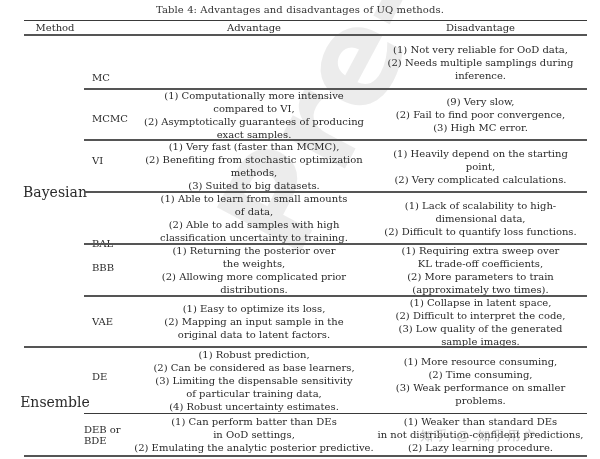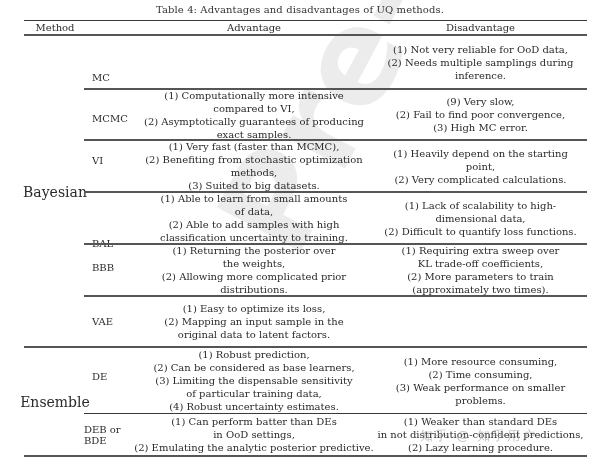--- a/index.html
+++ b/index.html
@@ -223,20 +223,26 @@
 
   <div class="row" style="top:277px;height:49px;">
     <div class="method-label" style="top:0;height:49px;">
         <span class="txt">VAE</span>
       </div>
     <div class="cell c-adv">
         <span class="txt">(1) Easy to optimize its loss,
 (2) Mapping an input sample in the
 original data to latent factors.</span>
       </div>
+    <div class="cell c-dis">
+        <span class="txt">(1) Collapse in latent space,
+(2) Difficult to interpret the code,
+(3) Low quality of the generated
+sample images.</span>
+      </div>
   </div>
   <div class="hline thick" style="left:0;width:563px;top:326px;"></div>
 
   <div class="row" style="top:328px;height:65px;">
     <div class="method-label" style="top:0;height:56px;">
         <span class="txt">DE</span>
       </div>
     <div class="cell c-adv">
         <span class="txt">(1) Robust prediction,
 (2) Can be considered as base learners,

